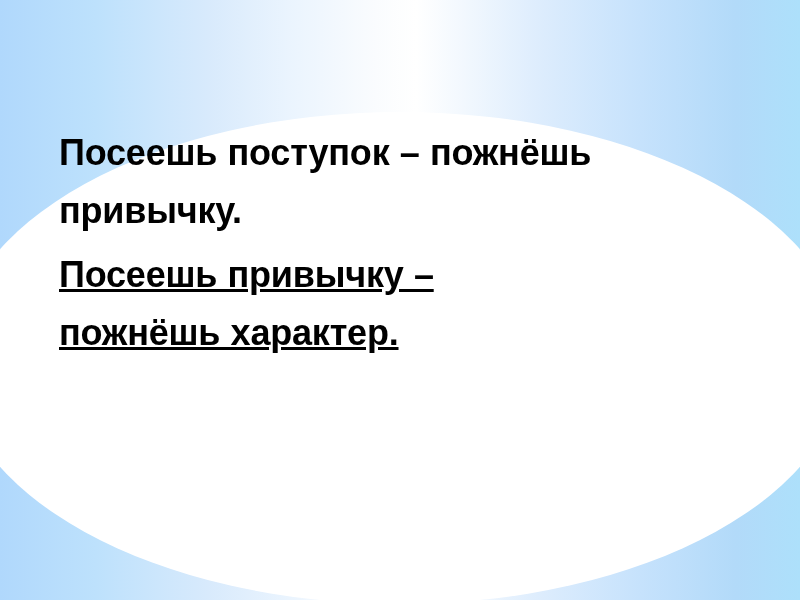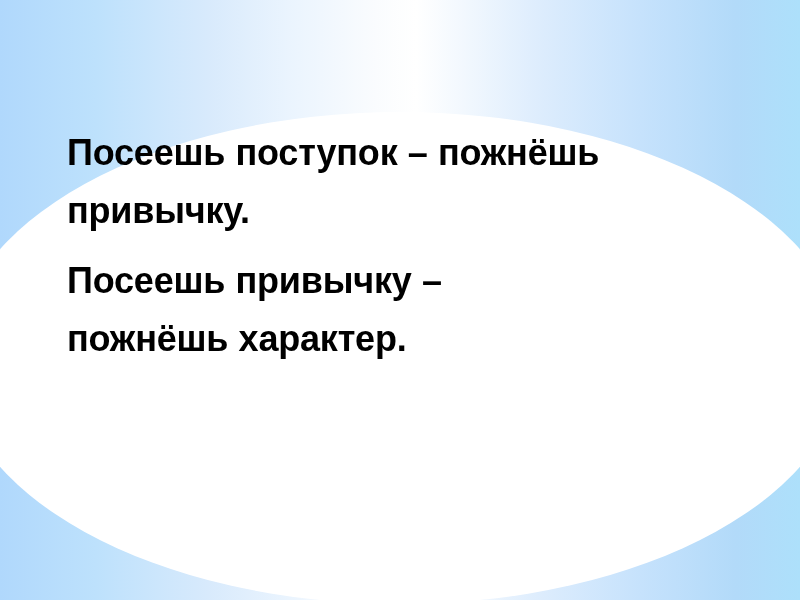--- a/index.html
+++ b/index.html
@@ -55,40 +55,41 @@
     left: 300px;
     top: 560px;
     width: 200px;
     height: 40px;
     background: radial-gradient(ellipse at 50% 0%, #ffffff 0%, #ffffff 45%, rgba(255,255,255,0.75) 70%, rgba(255,255,255,0) 100%);
     pointer-events: none;
   }
 
   .text-block {
     position: absolute;
-    left: 12px;
+    left: 4px;
     top: 124px;
     width: 640px;
     padding: 0 48px 0 55px;
     box-sizing: border-box;
   }
 
   .para {
     margin: 0;
     color: #000000;
     font-size: 36px;
     font-weight: bold;
     line-height: 58px;
     letter-spacing: -0.2px;
     text-align: left;
     word-spacing: 0.5px;
   }
 
   .para + .para {
-    margin-top: 12px;
+    margin-top: 6px;
+    text-decoration: underline;
   }
 
   .para-indent {
     text-indent: 0;
   }
 </style>
 </head>
 <body>
 
 <div id="slide">

